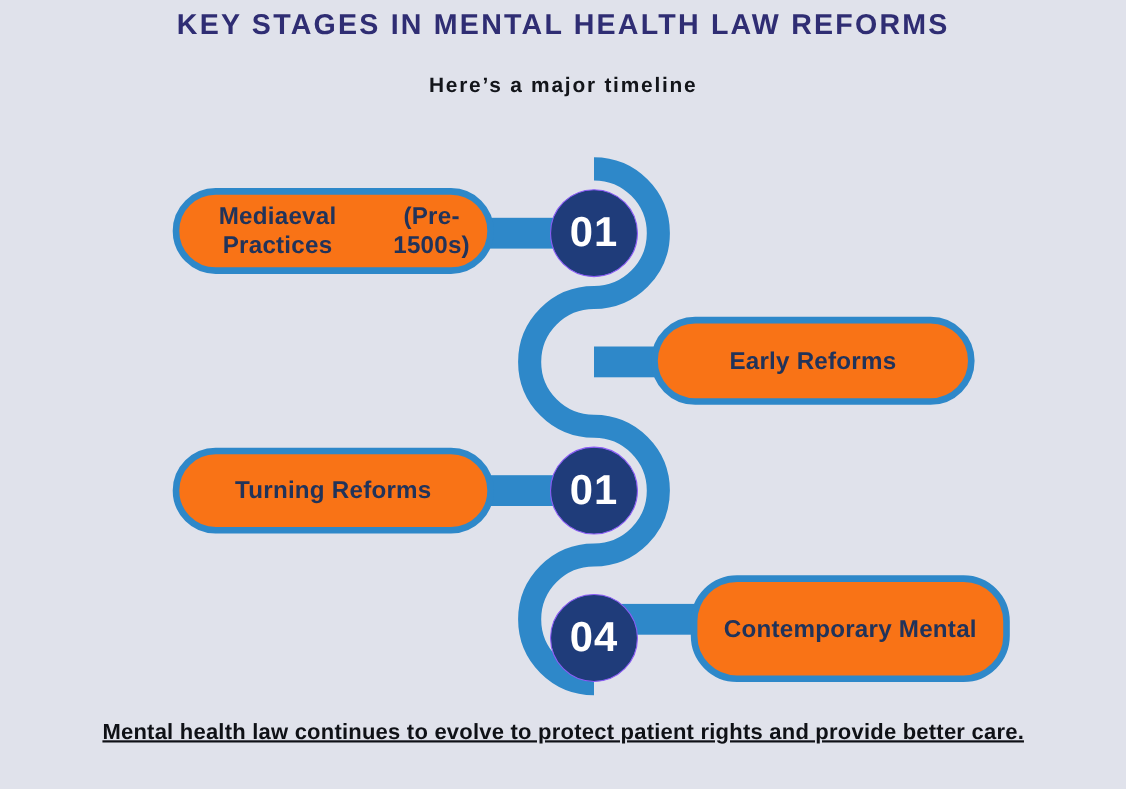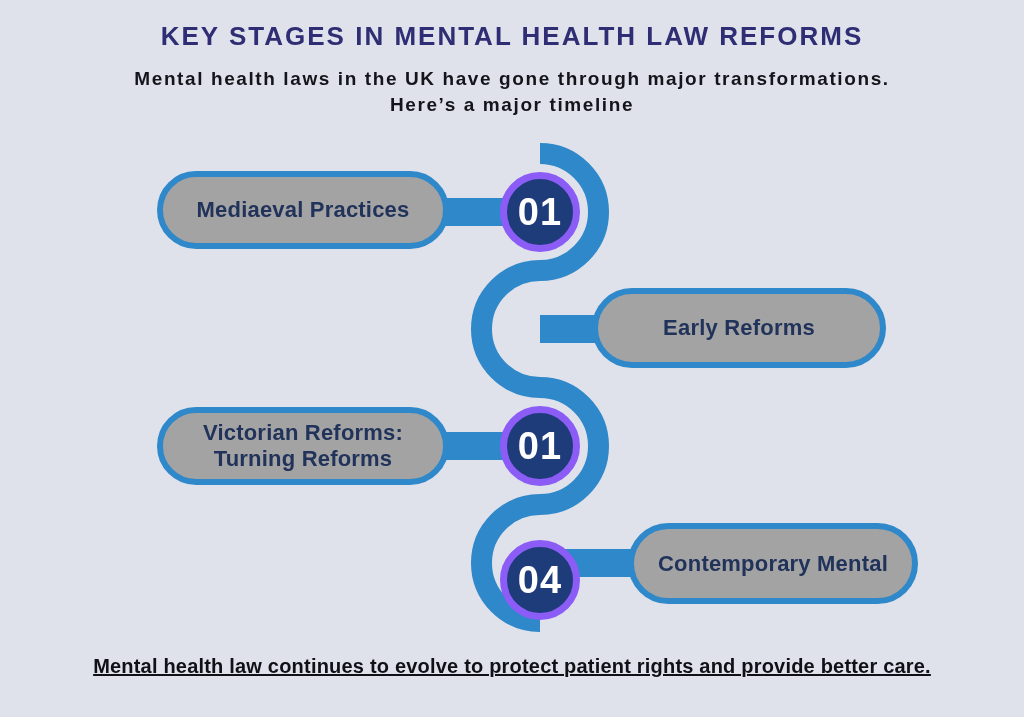--- a/index.html
+++ b/index.html
@@ -11,21 +11,21 @@
     overflow: hidden;
     font-family: "Liberation Sans", "DejaVu Sans", sans-serif;
   }
   .curve-svg {
     position: absolute;
     left: 0; top: 0;
     z-index: 1;
   }
   .title {
     position: absolute;
-    top: 21px; left: 0; width: 100%;
+    top: 7px; left: 0; width: 100%;
     margin: 0;
     text-align: center;
     font-size: 26px;
     font-weight: bold;
     letter-spacing: 2px;
     color: #2f2d73;
     z-index: 5;
   }
   .subtitle {
     position: absolute;
@@ -44,49 +44,49 @@
     background: #2e88c9;
     z-index: 2;
   }
   .c1 { left: 440px; top: 198px; width: 100px; }
   .c2 { left: 540px; top: 315px; width: 95px;  }
   .c3 { left: 440px; top: 432px; width: 100px; }
   .c4 { left: 540px; top: 549px; width: 95px;  }
   .pill {
     position: absolute;
     box-sizing: border-box;
-    background: #a3a3a3;
+    background: #f97316;
     border: 6px solid #2e88c9;
     border-radius: 42px;
     display: flex;
-    flex-direction: column;
+    flex-direction: row;
     justify-content: center;
     align-items: center;
     z-index: 3;
   }
   .p1 { left: 157px; top: 171px; width: 292px; height: 78px; }
   .p2 { left: 592px; top: 288px; width: 294px; height: 80px; }
   .p3 { left: 157px; top: 407px; width: 292px; height: 78px; }
-  .p4 { left: 628px; top: 523px; width: 290px; height: 81px; }
+  .p4 { left: 628px; top: 523px; width: 290px; height: 97px; }
   .pill-line {
     font-size: 22px;
     font-weight: bold;
     letter-spacing: 0.2px;
     line-height: 1.18;
     text-align: center;
     color: #21335a;
   }
   .pill-line:empty { display: none; }
   .num-circle {
     position: absolute;
     box-sizing: border-box;
     width: 80px; height: 80px;
     border-radius: 50%;
     background: #1f3c7a;
-    border: 7px solid #8b5cf6;
+    border: 1px solid #8b5cf6;
     display: flex;
     align-items: center;
     justify-content: center;
     z-index: 4;
   }
   .n1 { left: 500px; top: 172px; }
   .n2 { left: 500px; top: 289px; }
   .n3 { left: 500px; top: 406px; }
   .n4 { left: 500px; top: 540px; }
   .num {
@@ -116,41 +116,40 @@
     <path d="M 540 153.5
              A 58.5 58.5 0 0 1 540 270.5
              A 58.5 58.5 0 0 0 540 387.5
              A 58.5 58.5 0 0 1 540 504.5
              A 58.5 58.5 0 0 0 540 621.5" fill="none" stroke="#2e88c9" stroke-width="21" stroke-linecap="butt"></path>
   </svg>
 
   <h1 class="title">KEY STAGES IN MENTAL HEALTH LAW REFORMS</h1>
 
   <div class="subtitle">
-    <div>Mental health laws in the UK have gone through major transformations.</div>
     <div>Here’s a major timeline</div>
   </div>
 
   <div class="connector c1"></div>
   <div class="pill p1">
     <div class="pill-line">Mediaeval Practices</div>
+    <div class="pill-line">(Pre-1500s)</div>
   </div>
   <div class="num-circle n1">
     <span class="num">01</span>
   </div>
 
   <div class="connector c2"></div>
   <div class="pill p2">
     <div class="pill-line">Early Reforms</div>
 
   </div>
 
   <div class="connector c3"></div>
   <div class="pill p3">
-    <div class="pill-line">Victorian Reforms:</div>
     <div class="pill-line">Turning Reforms</div>
   </div>
   <div class="num-circle n3">
     <span class="num">01</span>
   </div>
 
   <div class="connector c4"></div>
   <div class="pill p4">
     <div class="pill-line">Contemporary Mental</div>
   </div>

